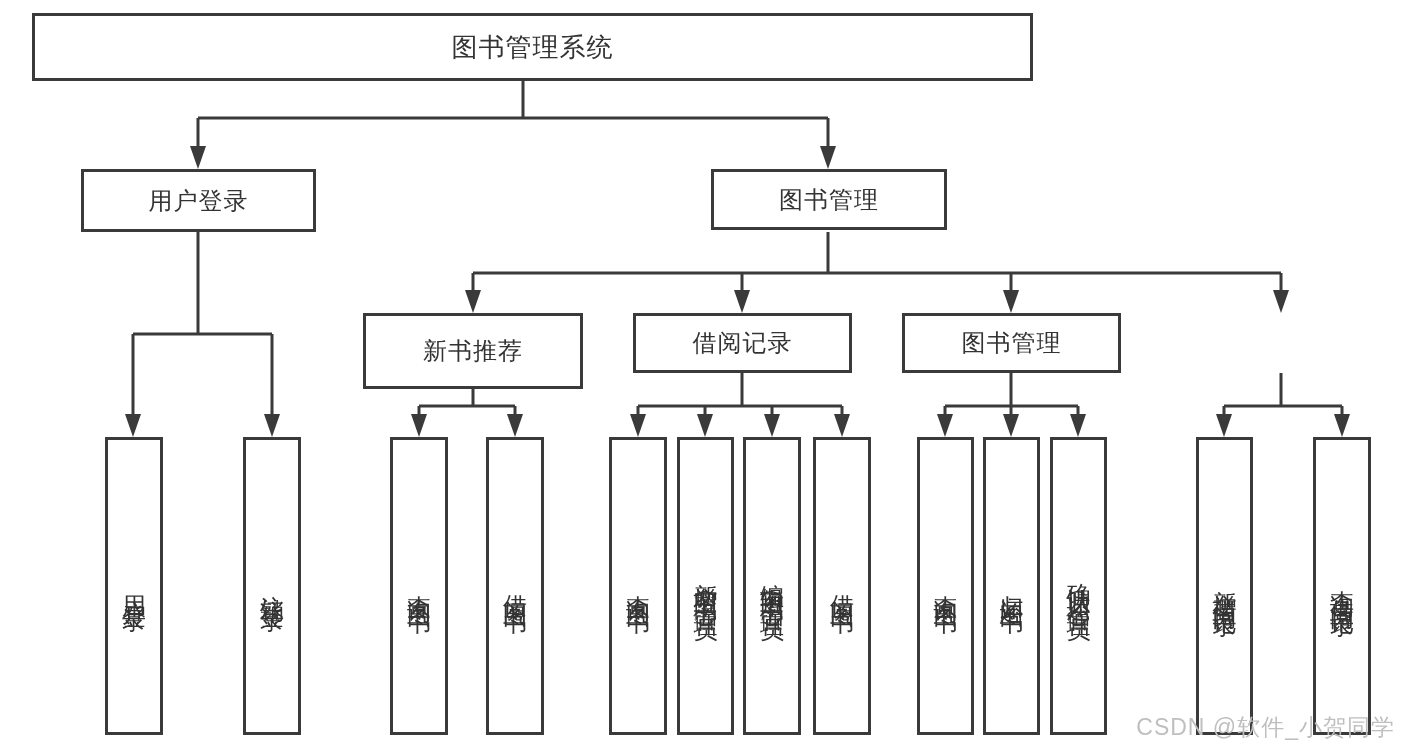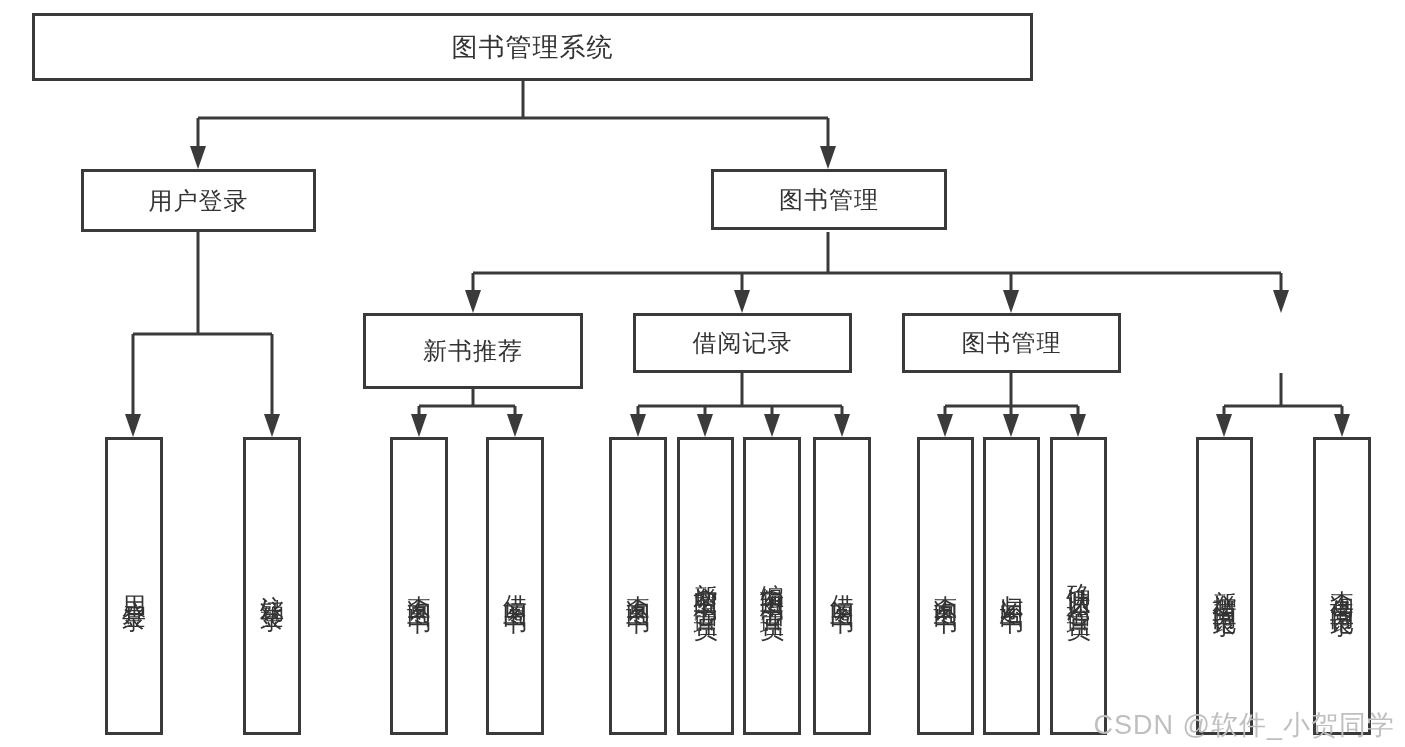--- a/index.html
+++ b/index.html
@@ -42,21 +42,21 @@
     writing-mode: vertical-rl;
     font-size: 24px;
     letter-spacing: 5px;
     line-height: 1;
     white-space: nowrap;
   }
   #watermark {
     position: absolute;
     right: 10px;
     bottom: 4px;
-    font-size: 27px;
+    font-size: 23px;
     color: var(--wm);
     letter-spacing: 1px;
     white-space: nowrap;
   }
 </style>
 </head>
 <body>
 
 <div id="stage">
 

